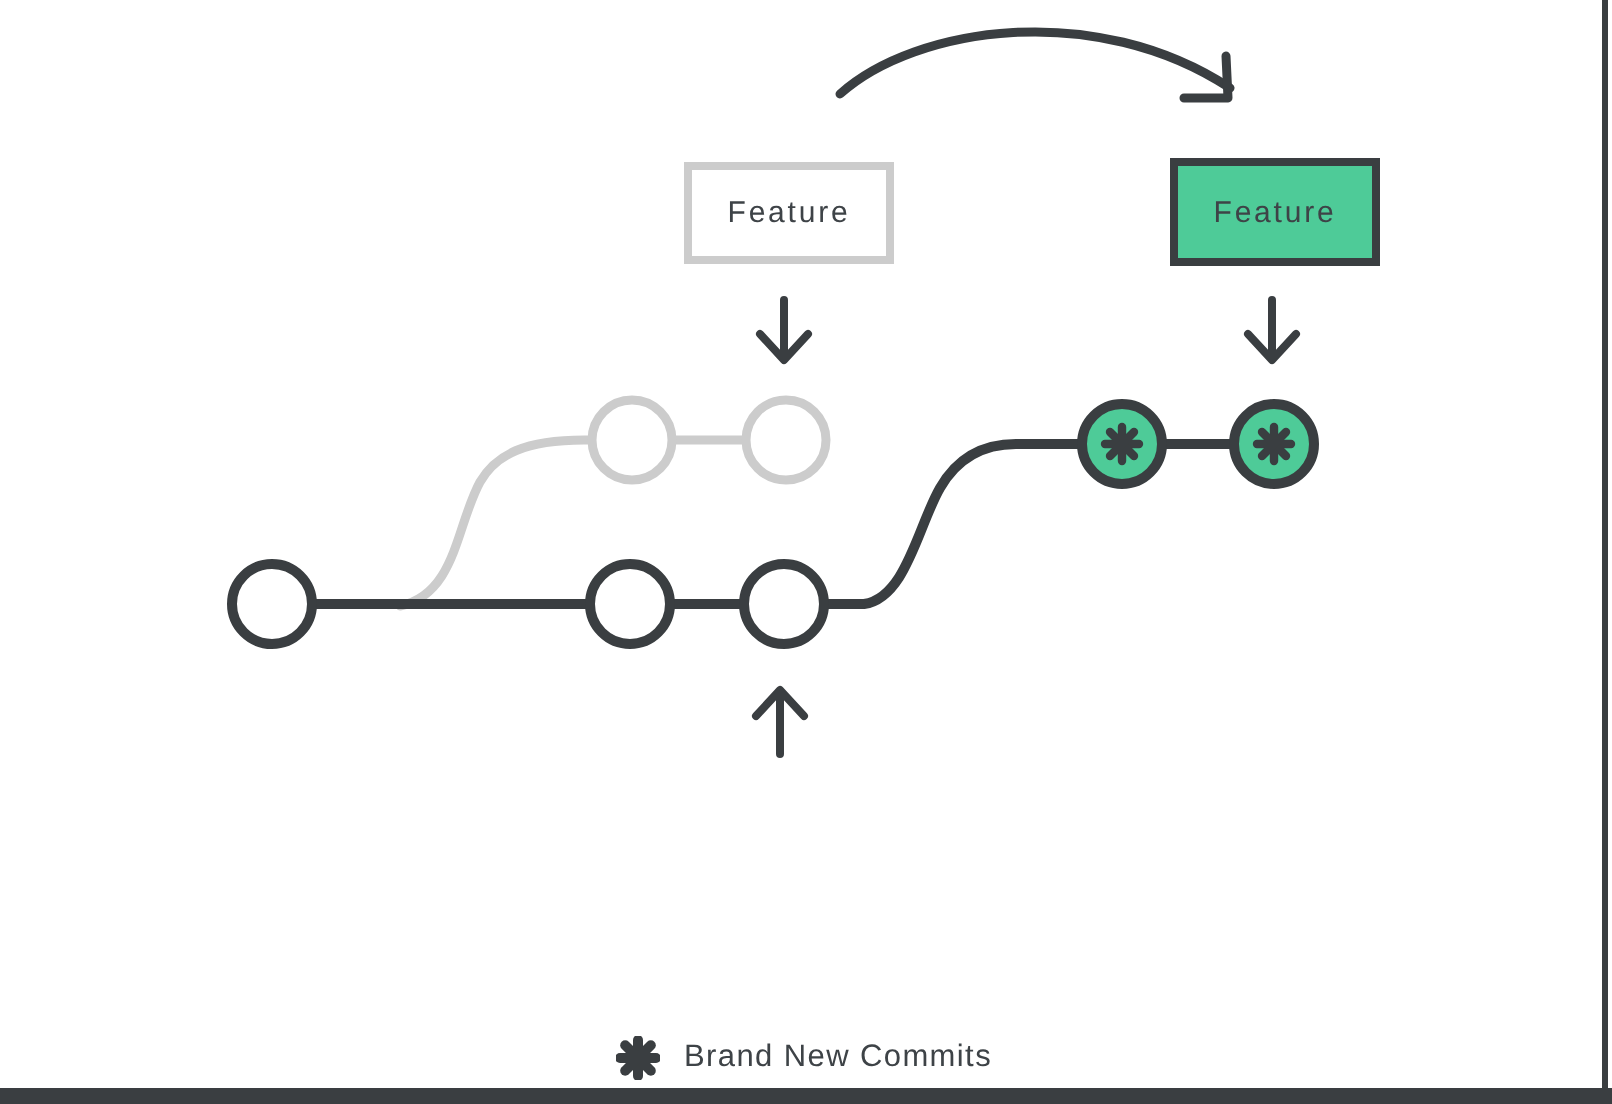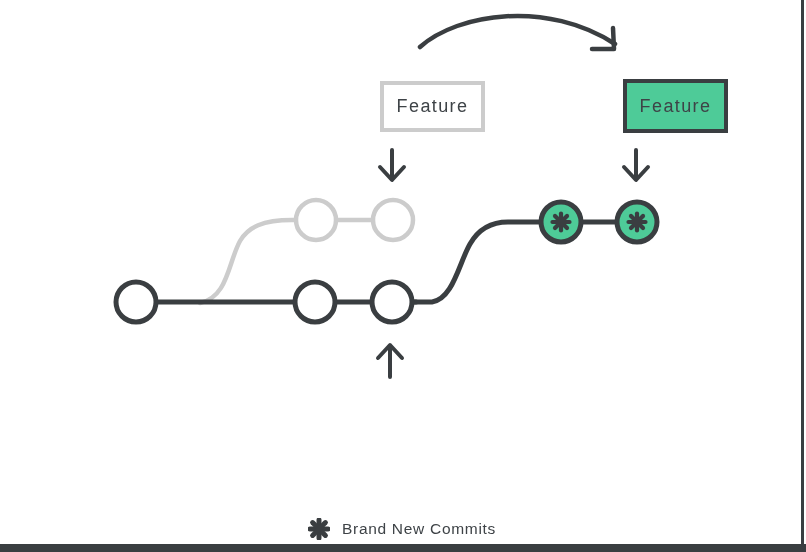--- a/index.html
+++ b/index.html
@@ -19,24 +19,23 @@
     position: absolute;
     left: 0;
     top: 0;
   }
   .box {
     position: absolute;
     display: flex;
     align-items: center;
     justify-content: center;
     box-sizing: border-box;
-    font-size: 18px;
+    font-size: 15px;
     letter-spacing: 1.4px;
     color: var(--color-text, #3e4347);
-    margin-left: 38px;
   }
   .box-feature-old {
     left: 342px; top: 81px; width: 105px; height: 51px;
     border: 4px solid var(--color-light_gray, #cccccc);
     background: #ffffff;
   }
   .box-feature-new {
     left: 585px; top: 79px; width: 105px; height: 54px;
     border: 4px solid var(--color-dark, #3a3e41);
     background: var(--color-green, #4ecb98);

